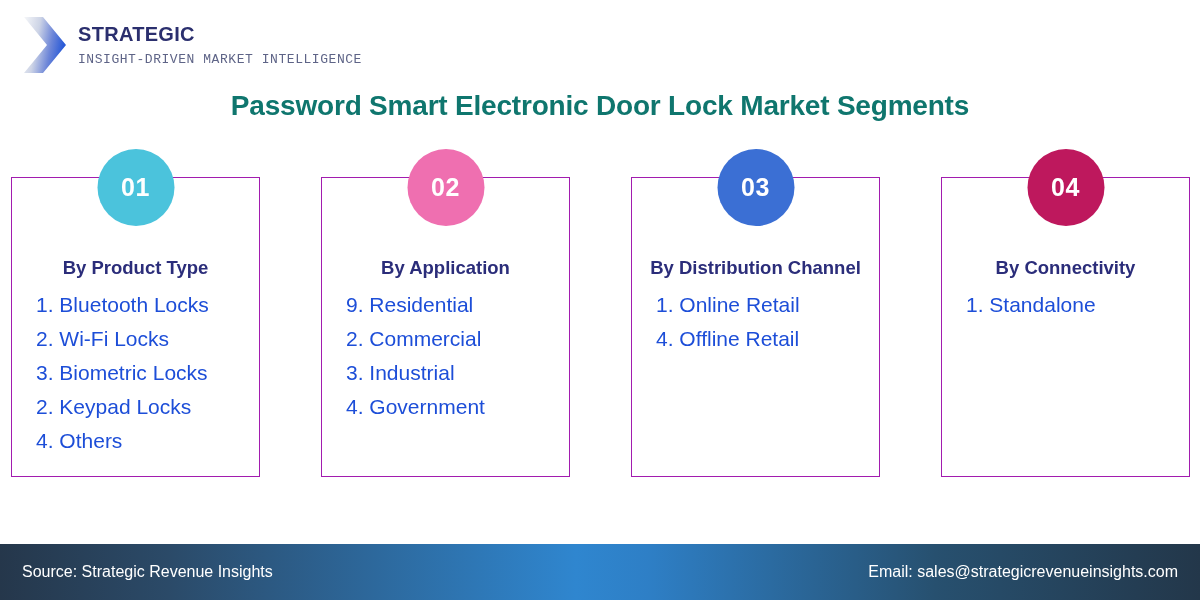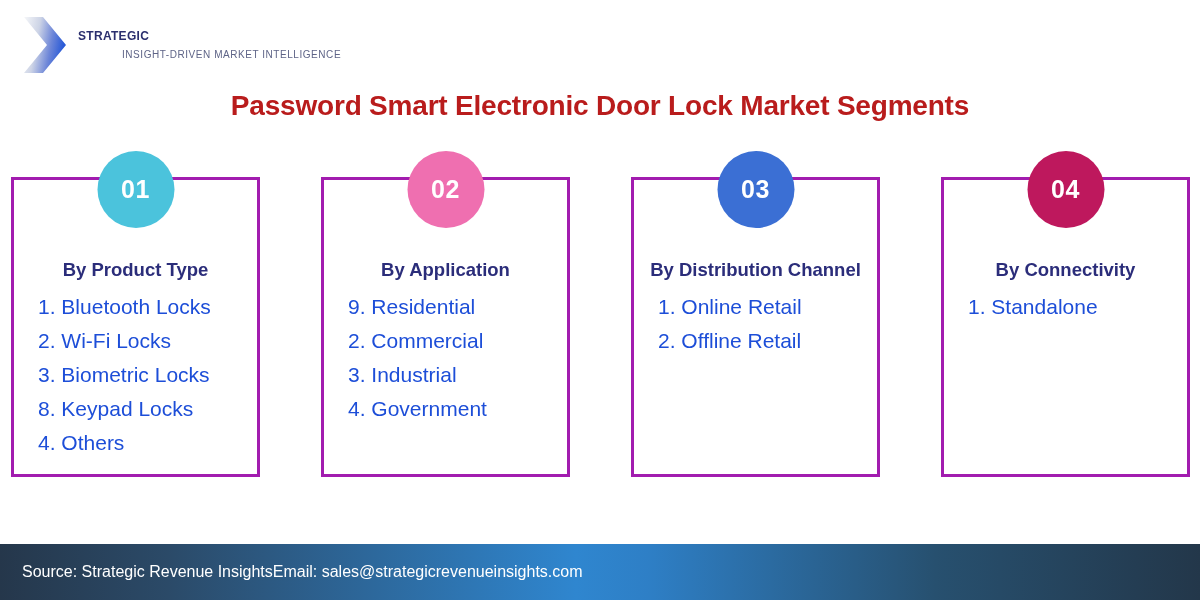--- a/index.html
+++ b/index.html
@@ -31,66 +31,65 @@
     display: block;
   }
   #logo-text {
     display: flex;
     flex-direction: column;
     justify-content: center;
   }
   .logo-line {
     font-family: "Liberation Sans", sans-serif;
     font-weight: bold;
-    font-size: 12px;
+    font-size: 20px;
     letter-spacing: 0.3px;
     color: #2b2f6e;
     line-height: 1.12;
     white-space: nowrap;
   }
   #logo-tagline {
     margin-top: 6px;
-    font-family: Liberation Sans, sans-serif;
-    font-size: 10px;
+    font-family: Liberation Mono, monospace;
+    font-size: 13px;
     letter-spacing: 0.55px;
     color: #5e6487;
     white-space: nowrap;
-    margin-left: 44px;
   }
 
   
   #page-title {
     position: absolute;
     left: 0;
     right: 0;
     top: 90px;
     text-align: center;
     font-family: "Liberation Sans", sans-serif;
     font-weight: bold;
     font-size: 28px;
-    color: #b91c1c;
+    color: #0f766e;
     letter-spacing: -0.2px;
   }
 
   
   #cards-row {
     position: absolute;
     left: 11px;
     top: 177px;
     width: 1179px;
     height: 300px;
     display: flex;
     gap: 61px;
   }
   .seg-card {
     position: relative;
     width: 249px;
     flex: none;
     box-sizing: border-box;
-    border: 3px solid #a21caf;
+    border: 1px solid #a21caf;
     background: #ffffff;
     padding: 76px 10px 10px 10px;
   }
   .seg-badge {
     position: absolute;
     top: -29px;
     left: 50%;
     transform: translateX(-50%);
     width: 77px;
     height: 77px;
@@ -136,21 +135,21 @@
     height: 56px;
     background: linear-gradient(90deg,
         #25374b 0%,
         #2b4a68 14%,
         #2f86cf 48%,
         #2e7fc6 54%,
         #27506f 78%,
         #23374a 100%);
     display: flex;
     align-items: center;
-    justify-content: flex-start;
+    justify-content: space-between;
     box-sizing: border-box;
     padding: 0 22px;
   }
   .footer-text {
     font-family: "Liberation Sans", sans-serif;
     font-size: 16px;
     color: #ffffff;
     white-space: nowrap;
   }
 </style>
@@ -179,42 +178,42 @@
 
 <div id="cards-row">
 
   <div class="seg-card">
     <div class="seg-badge" style="background: rgb(75, 195, 220);">01</div>
     <div class="seg-heading">By Product Type</div>
     <ul class="seg-list">
       <li>1. Bluetooth Locks</li>
       <li>2. Wi-Fi Locks</li>
       <li>3. Biometric Locks</li>
-      <li>8. Keypad Locks</li>
+      <li>2. Keypad Locks</li>
       <li>4. Others</li>
     </ul>
   </div>
 
   <div class="seg-card">
     <div class="seg-badge" style="background: rgb(239, 111, 176);">02</div>
     <div class="seg-heading">By Application</div>
     <ul class="seg-list">
       <li>9. Residential</li>
       <li>2. Commercial</li>
       <li>3. Industrial</li>
       <li>4. Government</li>
     </ul>
   </div>
 
   <div class="seg-card">
     <div class="seg-badge" style="background: rgb(59, 111, 212);">03</div>
     <div class="seg-heading">By Distribution Channel</div>
     <ul class="seg-list">
       <li>1. Online Retail</li>
-      <li>2. Offline Retail</li>
+      <li>4. Offline Retail</li>
     </ul>
   </div>
 
   <div class="seg-card">
     <div class="seg-badge" style="background: #be185d;">04</div>
     <div class="seg-heading">By Connectivity</div>
     <ul class="seg-list">
       <li>1. Standalone</li>
     </ul>
   </div>

